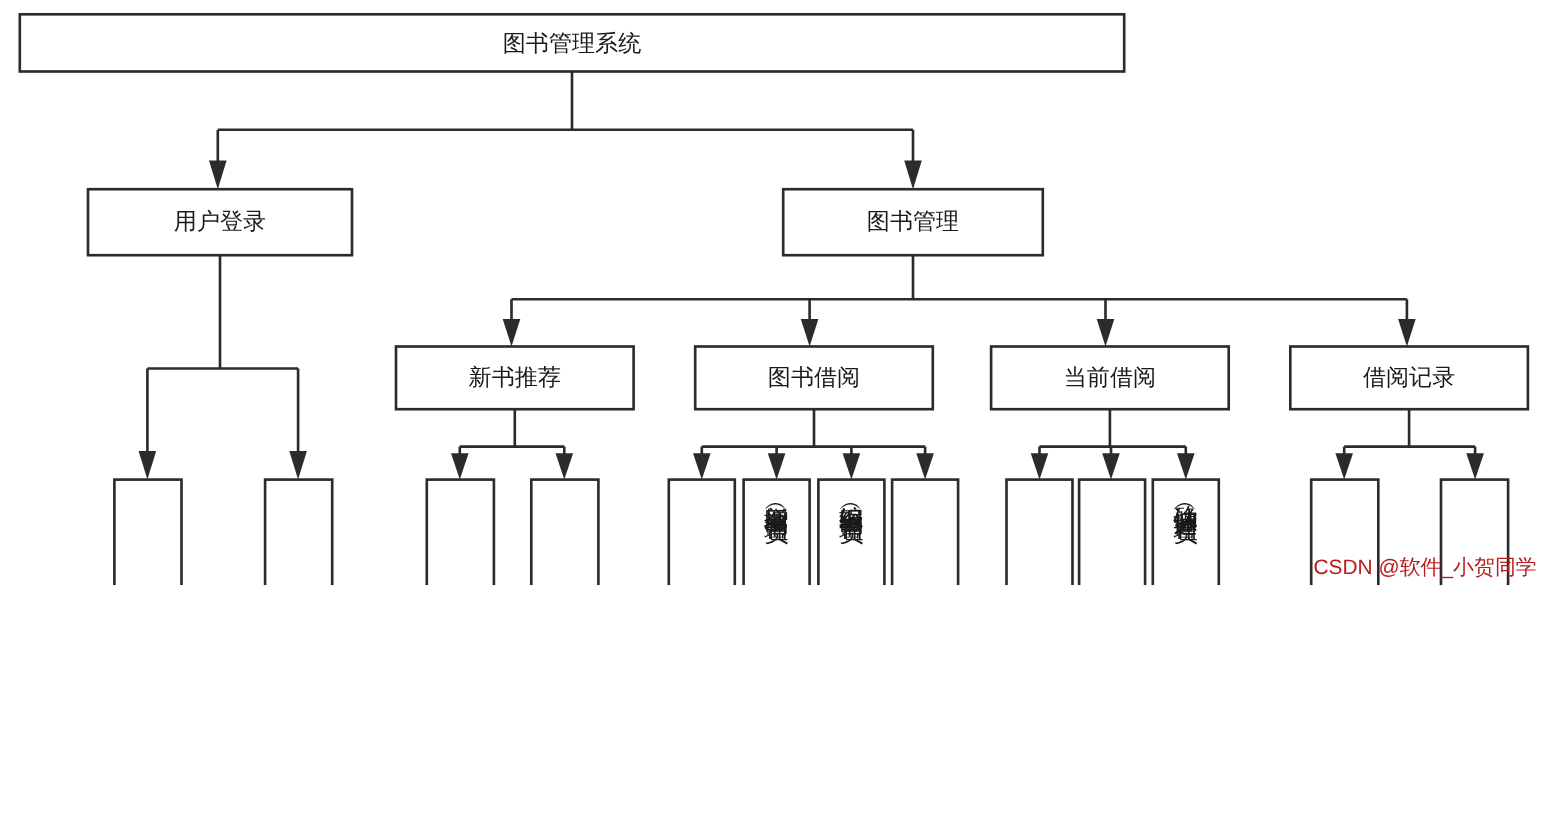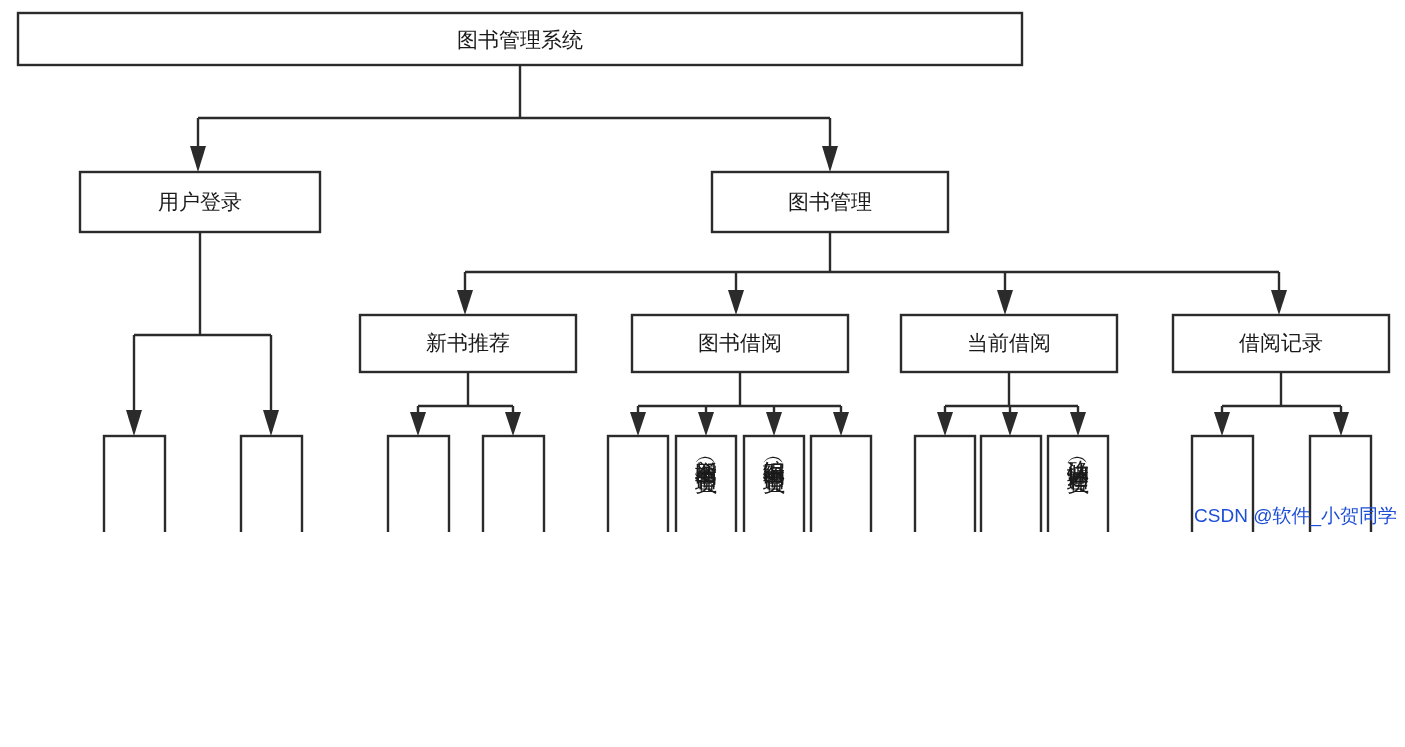--- a/index.html
+++ b/index.html
@@ -61,21 +61,21 @@
     justify-content: center;
     white-space: nowrap;
     user-select: none;
   }
   .watermark {
     position: absolute;
     right: 8px;
     bottom: 3px;
     font-family: "Liberation Sans", "DejaVu Sans", sans-serif;
     font-size: 19px;
-    color: #1d4ed8;
+    color: #b91c1c;
     white-space: nowrap;
     user-select: none;
   }
 </style>
 </head>
 <body>
 
 <div id="diagram-root">
 
   <svg class="flow" viewBox="0 0 1405 747">

